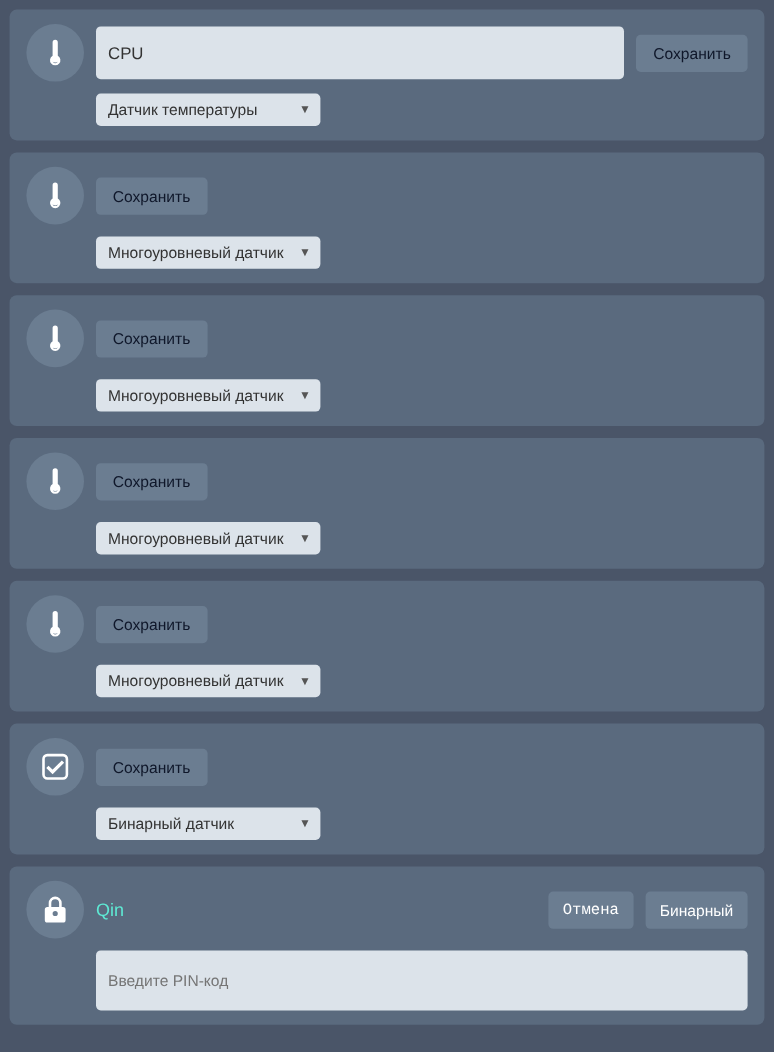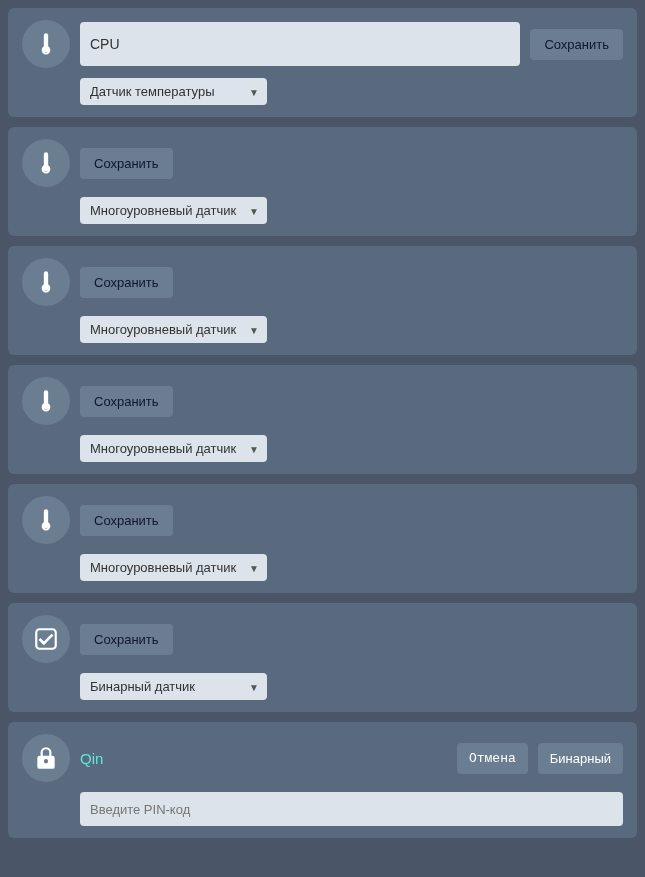--- a/index.html
+++ b/index.html
@@ -108,21 +108,21 @@
     
     .qin-card .card-row-bottom {
       display: flex;
       align-items: center;
       gap: 10px;
       padding-left: 58px;
     }
 
     .qin-input {
       flex: 1;
-      height: 34px;
+      height: 50px;
       background-color: #dce3ea;
       border: none;
       border-radius: 4px;
       padding: 0 10px;
       font-size: 13px;
       color: #888;
       outline: none;
     }
 
     .cancel-button {

